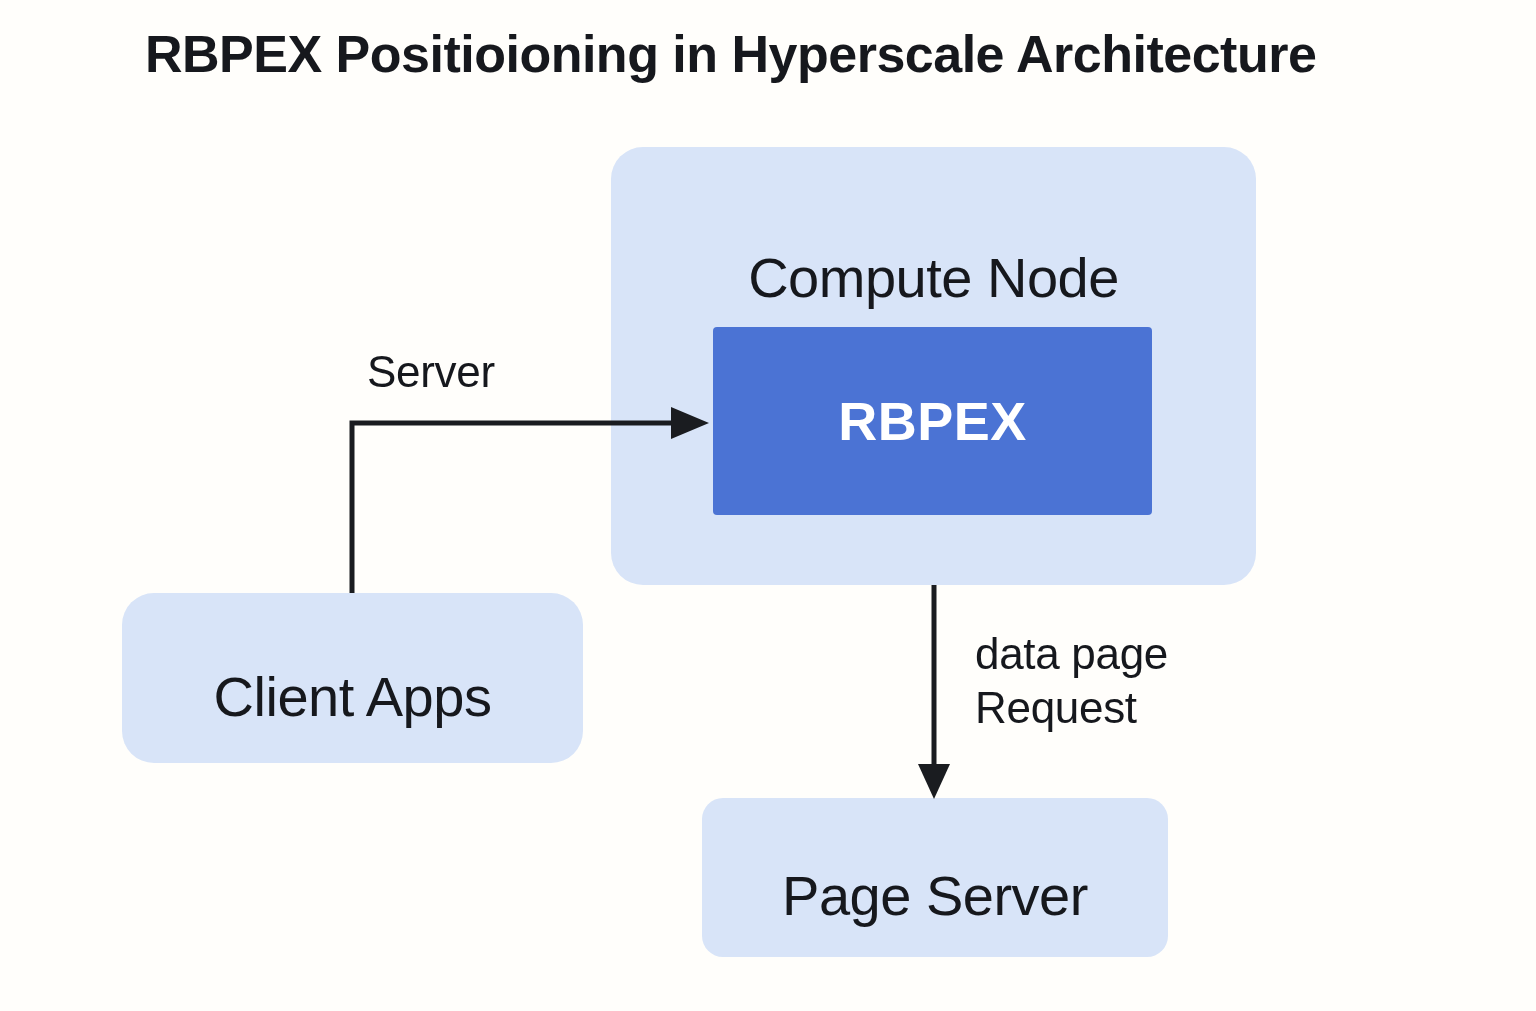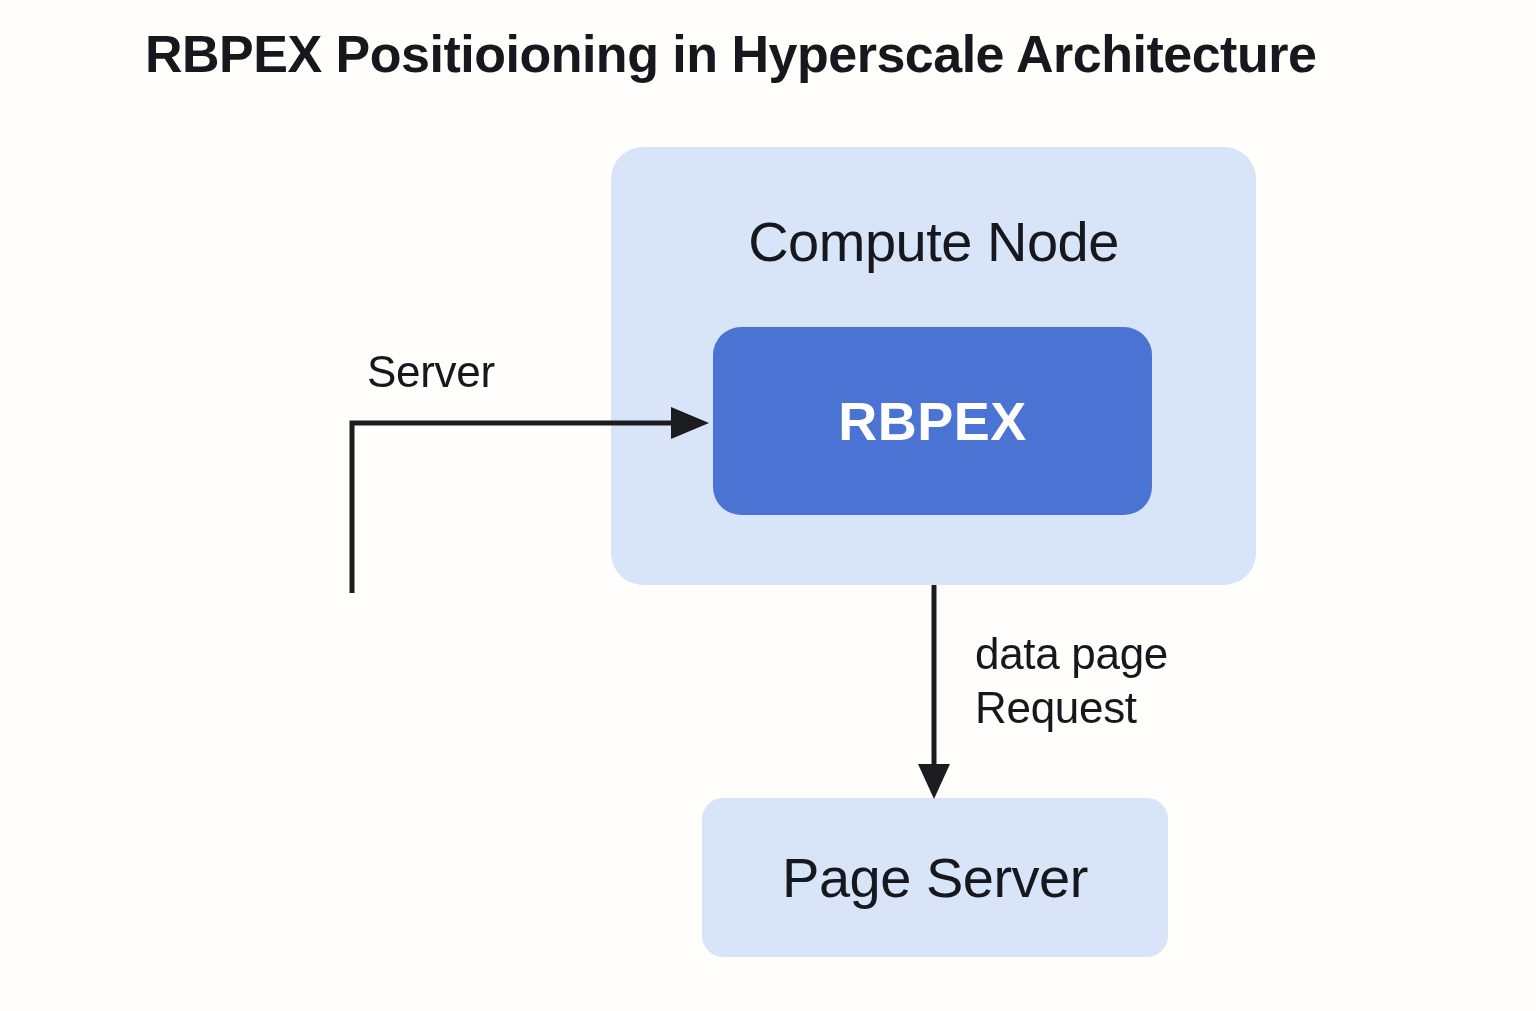--- a/index.html
+++ b/index.html
@@ -36,32 +36,33 @@
     position: absolute;
     border-radius: 32px;
     background: var(--node-fill);
   }
   .box-label {
     font-size: 56px;
     font-weight: 500;
     letter-spacing: -0.5px;
     white-space: nowrap;
     color: var(--text);
+    margin-top: 36px;
   }
   .compute-box { left: 611px; top: 147px; width: 645px; height: 438px; }
   .compute-box .box-label {
     position: absolute;
     top: 62px; left: 0; right: 0;
     text-align: center;
   }
   .rbpex-box {
     position: absolute;
     left: 102px; top: 180px;
     width: 439px; height: 188px;
-    border-radius: 28px;
+    border-radius: 4px;
     background: var(--accent-fill);
     display: flex;
     align-items: center;
     justify-content: center;
   }
   .rbpex-box .accent-label {
     font-size: 54px;
     font-weight: 600;
     letter-spacing: 0.5px;
     color: var(--accent-text);
@@ -105,20 +106,23 @@
 
   <h1 class="title">RBPEX Positioioning in Hyperscale Architecture</h1>
 
   <div class="box compute-box">
     <div class="box-label">Compute Node</div>
     <div class="rbpex-box">
       <div class="accent-label">RBPEX</div>
     </div>
   </div>
 
+  <div class="box client-box center-flex">
+    <div class="box-label">Client Apps</div>
+  </div>
 
   <div class="box pageserver-box center-flex">
     <div class="box-label">Page Server</div>
   </div>
 
   <svg class="arrows" viewBox="0 0 1536 1011" xmlns="http://www.w3.org/2000/svg">
     <polyline points="352,593 352,423 702,423"></polyline>
     <polygon points="709,423 671,407 671,439"></polygon>
     <line x1="934" y1="585" x2="934" y2="766"></line>
     <polygon points="934,799 918,764 950,764"></polygon>

